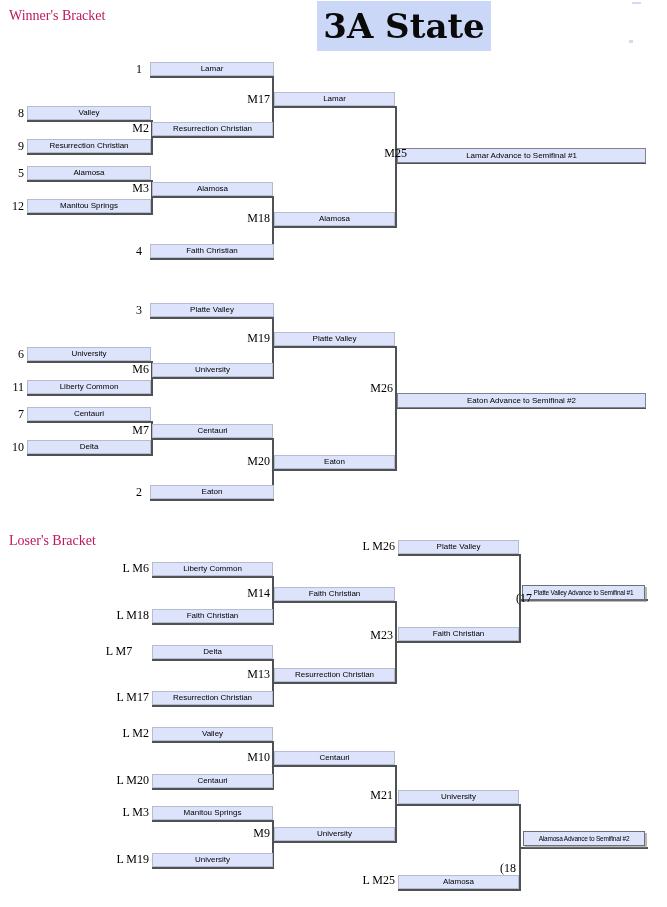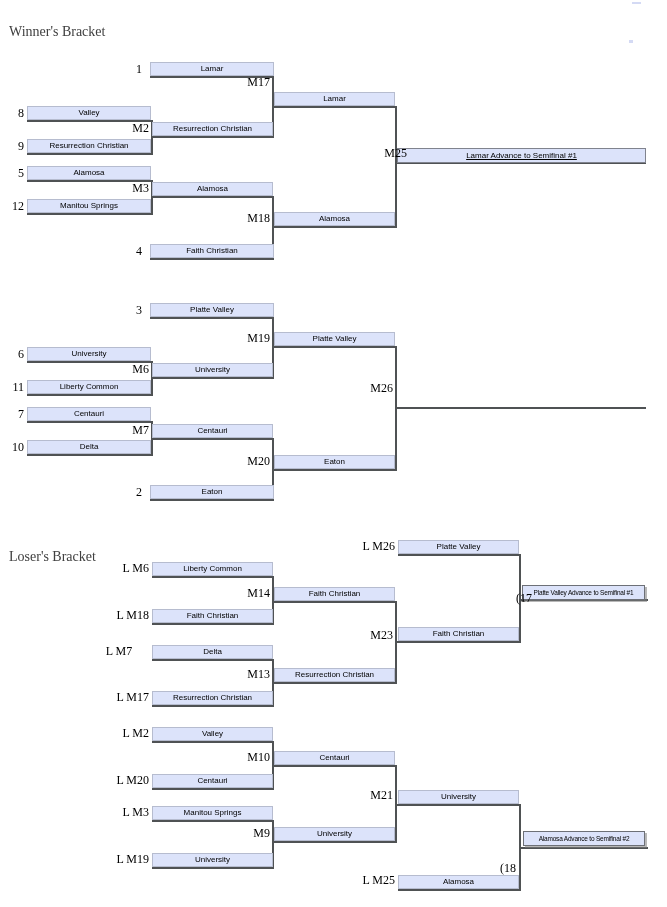--- a/index.html
+++ b/index.html
@@ -1,18 +1,18 @@
 <!DOCTYPE html>
 <html><head>
 <meta charset="utf-8">
 <style>
   html,body{margin:0;padding:0;background:#fff;}
   #stage{position:relative;width:667px;height:907px;background:#fff;overflow:hidden;
          font-family:"Liberation Sans",sans-serif;color:#000;}
-  .ttl{position:absolute;font:14px "Liberation Serif",serif;color:#404040;white-space:nowrap;margin-top:16px;}
+  .ttl{position:absolute;font:14px "Liberation Serif",serif;color:#be185d;white-space:nowrap;}
   .hdr{position:absolute;left:317px;top:1px;width:174px;height:50px;background:var(--hfill,#cbd7f7);
        font-family:"DejaVu Serif",serif;font-weight:bold;font-size:34px;line-height:50px;
        text-align:center;letter-spacing:0;color:#0a0a0a;}
   .bx{position:absolute;height:14px;background:var(--fill,#dce3fa);border:1px solid #b6bccf;
       box-sizing:border-box;font-size:8px;line-height:12px;text-align:center;
       white-space:nowrap;overflow:hidden;}
   .adv{position:absolute;height:15px;background:var(--fill,#dce3fa);border:1px solid #80838e;
        box-sizing:border-box;font-size:8px;line-height:13px;text-align:center;white-space:nowrap;}
   .advs{position:absolute;height:15px;background:var(--fill,#dce3fa);border:1px solid #6d7077;
         box-sizing:border-box;font-size:6.5px;letter-spacing:-0.2px;line-height:13px;
@@ -24,20 +24,21 @@
   .sn{position:absolute;width:24px;height:14px;font:12px "Liberation Serif",serif;
       text-align:right;line-height:15px;}
   .mark{position:absolute;background:#c9d1f1;opacity:.8;}
 </style>
 </head>
 <body>
 
 <div id="stage" style="--fill: #dce3fa; --hfill: #cbd7f7; --line: #4f5254;">
 
   <div class="ttl" style="left:9px;top:8px;">Winner's Bracket</div>
+  <div class="hdr">3A State</div>
   <div class="ttl" style="left:9px;top:533px;">Loser's Bracket</div>
 
   <div class="mark" style="left:632px;top:2px;width:9px;height:2px;"></div>
   <div class="mark" style="left:629px;top:40px;width:4px;height:3px;"></div>
 
   <div class="hl" style="left:150px;top:76px;width:124px;"></div>
   <div class="hl" style="left:27px;top:120px;width:126px;"></div>
   <div class="hl" style="left:27px;top:153px;width:126px;"></div>
   <div class="hl" style="left:152px;top:136px;width:122px;"></div>
   <div class="hl" style="left:274px;top:106px;width:123px;"></div>
@@ -72,46 +73,47 @@
   <div class="bx" style="left:150px;top:62px;width:124px;">Lamar</div>
   <div class="bx" style="left:27px;top:106px;width:124px;">Valley</div>
   <div class="bx" style="left:27px;top:139px;width:124px;">Resurrection Christian</div>
   <div class="bx" style="left:152px;top:122px;width:121px;">Resurrection Christian</div>
   <div class="bx" style="left:274px;top:92px;width:121px;">Lamar</div>
   <div class="bx" style="left:27px;top:166px;width:124px;">Alamosa</div>
   <div class="bx" style="left:27px;top:199px;width:124px;">Manitou Springs</div>
   <div class="bx" style="left:152px;top:182px;width:121px;">Alamosa</div>
   <div class="bx" style="left:274px;top:212px;width:121px;">Alamosa</div>
   <div class="bx" style="left:150px;top:244px;width:124px;">Faith Christian</div>
-  <div class="adv" style="left:397px;top:148px;width:249px;text-decoration:underline;">Lamar Advance to Semifinal #1</div>
+  <div class="adv" style="left:397px;top:148px;width:249px;">Lamar Advance to Semifinal #1</div>
   <div class="bx" style="left:150px;top:303px;width:124px;">Platte Valley</div>
   <div class="bx" style="left:274px;top:332px;width:121px;">Platte Valley</div>
   <div class="bx" style="left:27px;top:347px;width:124px;">University</div>
   <div class="bx" style="left:27px;top:380px;width:124px;">Liberty Common</div>
   <div class="bx" style="left:152px;top:363px;width:121px;">University</div>
   <div class="bx" style="left:27px;top:407px;width:124px;">Centauri</div>
   <div class="bx" style="left:27px;top:440px;width:124px;">Delta</div>
   <div class="bx" style="left:152px;top:424px;width:121px;">Centauri</div>
   <div class="bx" style="left:274px;top:455px;width:121px;">Eaton</div>
   <div class="bx" style="left:150px;top:485px;width:124px;">Eaton</div>
+  <div class="adv" style="left:397px;top:393px;width:249px;">Eaton Advance to Semifinal #2</div>
 
   <div class="sn" style="left:118px;top:62px;">1</div>
   <div class="sn" style="left:0px;top:106px;">8</div>
   <div class="sn" style="left:0px;top:139px;">9</div>
   <div class="sn" style="left:0px;top:166px;">5</div>
   <div class="sn" style="left:0px;top:199px;">12</div>
   <div class="sn" style="left:118px;top:244px;">4</div>
   <div class="sn" style="left:118px;top:303px;">3</div>
   <div class="sn" style="left:0px;top:347px;">6</div>
   <div class="sn" style="left:0px;top:380px;">11</div>
   <div class="sn" style="left:0px;top:407px;">7</div>
   <div class="sn" style="left:0px;top:440px;">10</div>
   <div class="sn" style="left:118px;top:485px;">2</div>
 
-  <div class="ml" style="left:210px;top:75px;font-family:Liberation Serif, serif;">M17</div>
+  <div class="ml" style="left:210px;top:92px;font-family:Liberation Serif, serif;">M17</div>
   <div class="ml" style="left:89px;top:121px;">M2</div>
   <div class="ml" style="left:347px;top:146px;">M25</div>
   <div class="ml" style="left:89px;top:181px;">M3</div>
   <div class="ml" style="left:210px;top:211px;">M18</div>
   <div class="ml" style="left:210px;top:331px;">M19</div>
   <div class="ml" style="left:89px;top:362px;">M6</div>
   <div class="ml" style="left:333px;top:381px;">M26</div>
   <div class="ml" style="left:89px;top:423px;">M7</div>
   <div class="ml" style="left:210px;top:454px;text-align:right;">M20</div>
 

